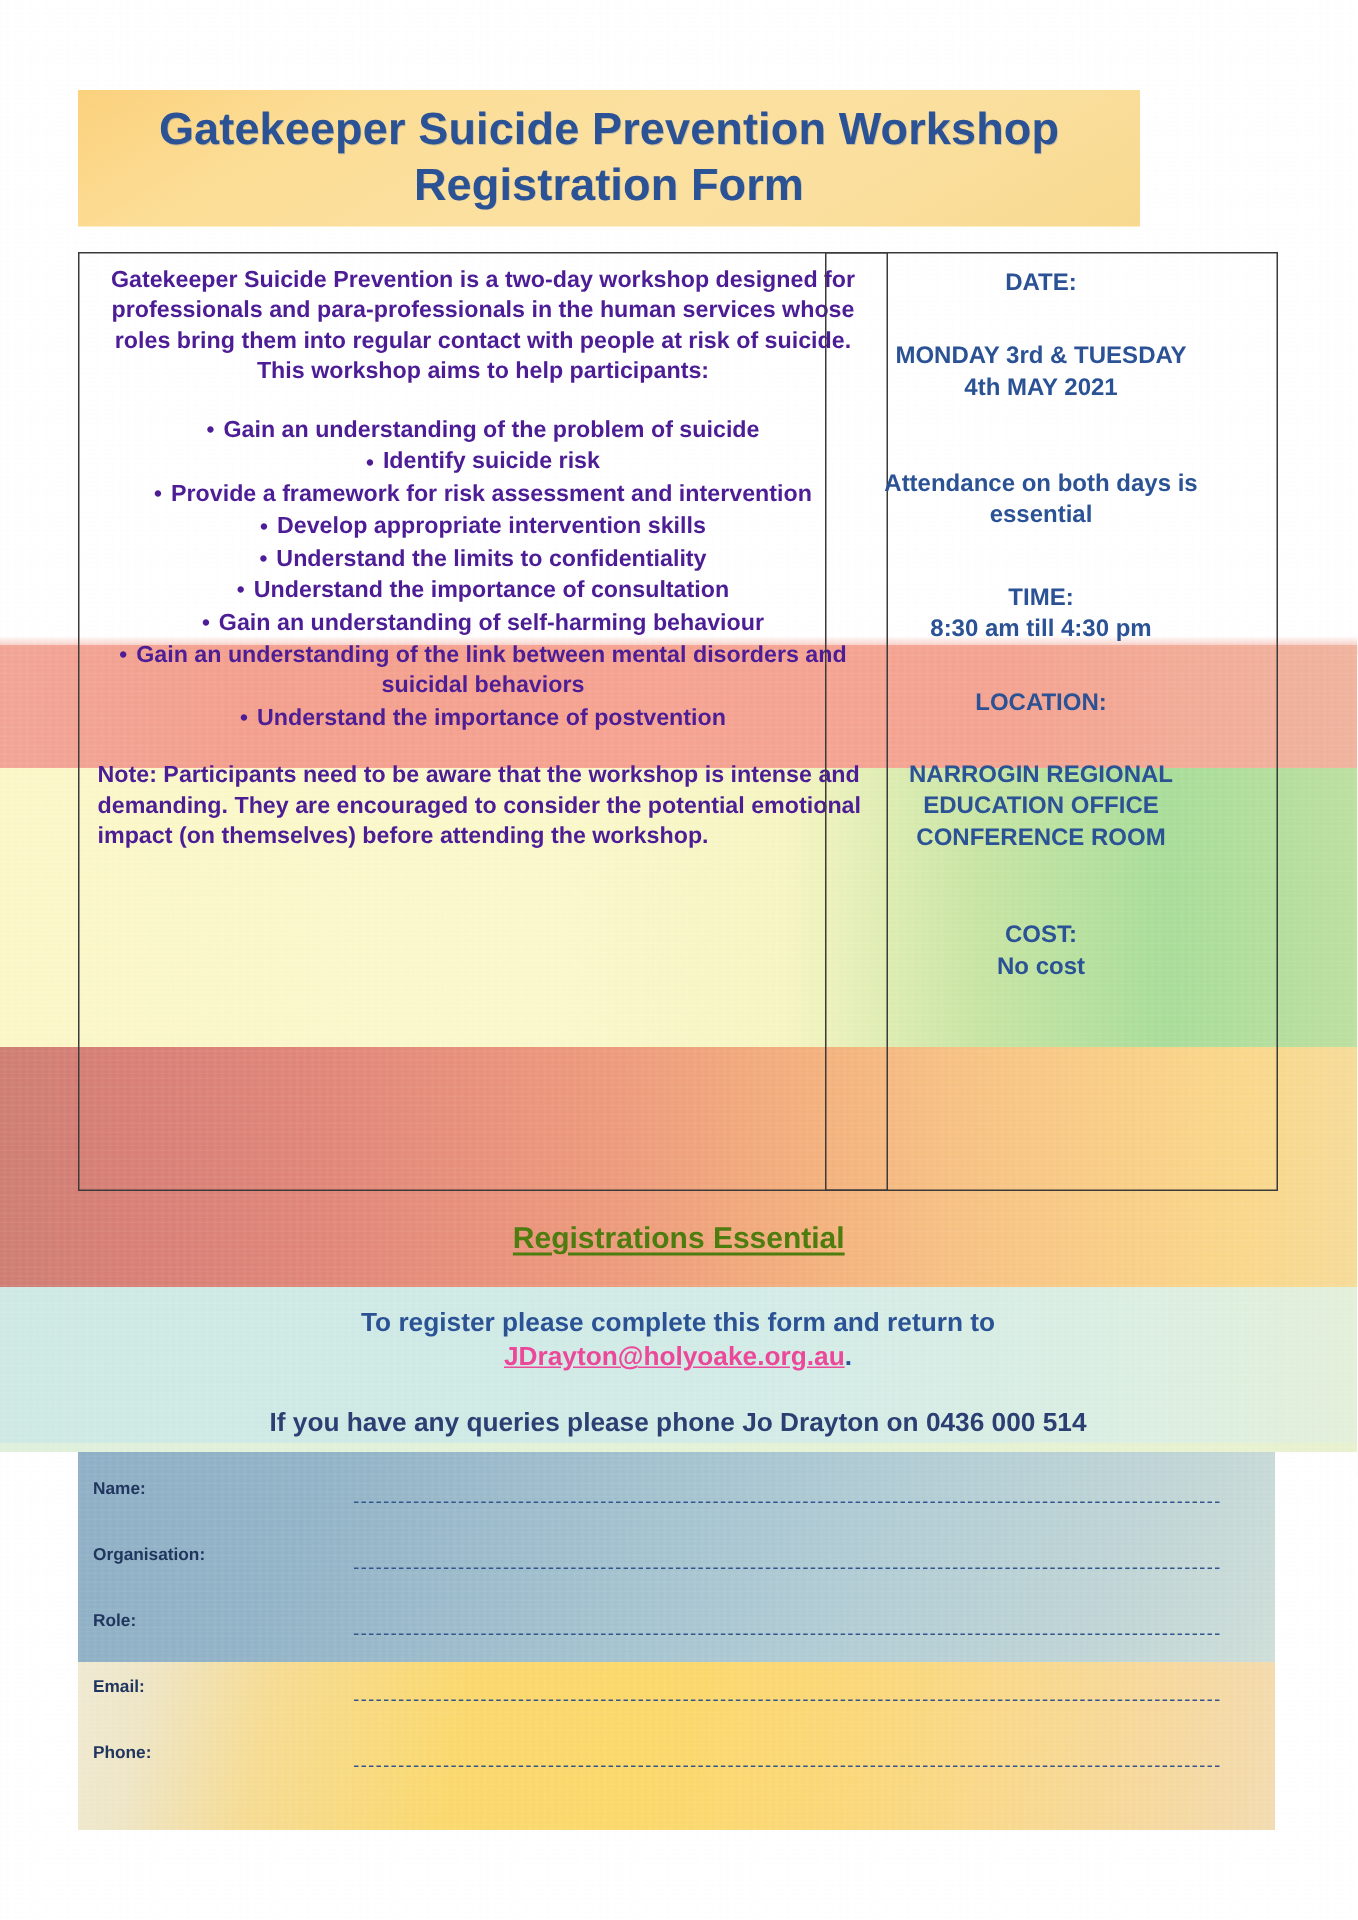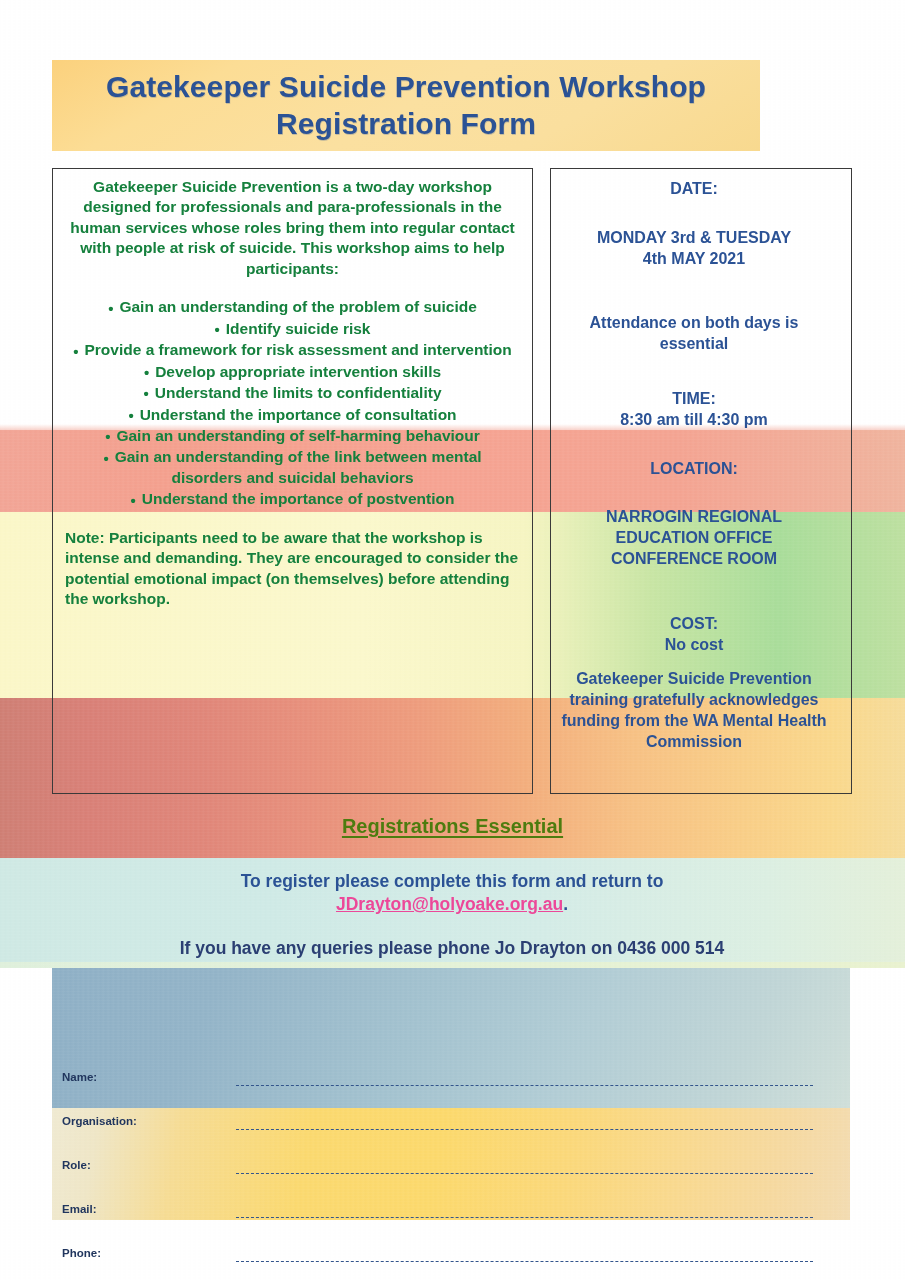--- a/index.html
+++ b/index.html
@@ -140,24 +140,24 @@
     line-height: 1.22;
     letter-spacing: 0.1px;
     padding: 0 14px;
     text-shadow: 0.5px 0.5px 0 rgba(43,82,149,0.25);
   }
 
   
   .left-box {
     position: absolute;
     left: 52px; top: 168px;
-    width: 481px; height: 626px;
+    width: 540px; height: 626px;
     border: 1.5px solid #3a3a3a;
     box-sizing: border-box;
-    color: #15803d;
+    color: #4c1d95;
     padding: 8px 12px 8px 12px;
     overflow: hidden;
   }
   .intro {
     text-align: center;
     font-size: 15.5px;
     font-weight: bold;
     line-height: 1.32;
     margin: 0 0 4px 0;
   }
@@ -252,21 +252,21 @@
     width: 800px;
     text-align: center;
     color: #2b3f73;
     font-size: 17.5px;
     font-weight: bold;
   }
 
   
   .form-area {
     position: absolute;
-    left: 0; top: 1060px;
+    left: 0; top: 976px;
     width: 905px;
   }
   .field-row {
     position: relative;
     height: 44px;
   }
   .field-label {
     position: absolute;
     left: 62px;
     top: 11px;
@@ -342,21 +342,20 @@
       <div class="sp-md"></div>
       <div class="info-heading">LOCATION:</div>
       <div class="sp-md"></div>
       <div class="info-text">NARROGIN REGIONAL</div>
       <div class="info-text">EDUCATION OFFICE</div>
       <div class="info-text">CONFERENCE ROOM</div>
       <div class="sp-lg"></div>
       <div class="info-heading">COST:</div>
       <div class="info-text">No cost</div>
       <div class="sp-sm"></div>
-      <div class="info-text">Gatekeeper Suicide Prevention training gratefully acknowledges funding from the WA Mental Health Commission</div>
     </div>
 
     <div class="reg-essential">Registrations Essential</div>
 
     <div class="register-to">
       <span>To register please complete this form and return to</span><br>
       <a class="email-link" href="#">JDrayton@holyoake.org.au</a><span>.</span>
     </div>
 
     <div class="queries">If you have any queries please phone Jo Drayton on 0436 000 514</div>

